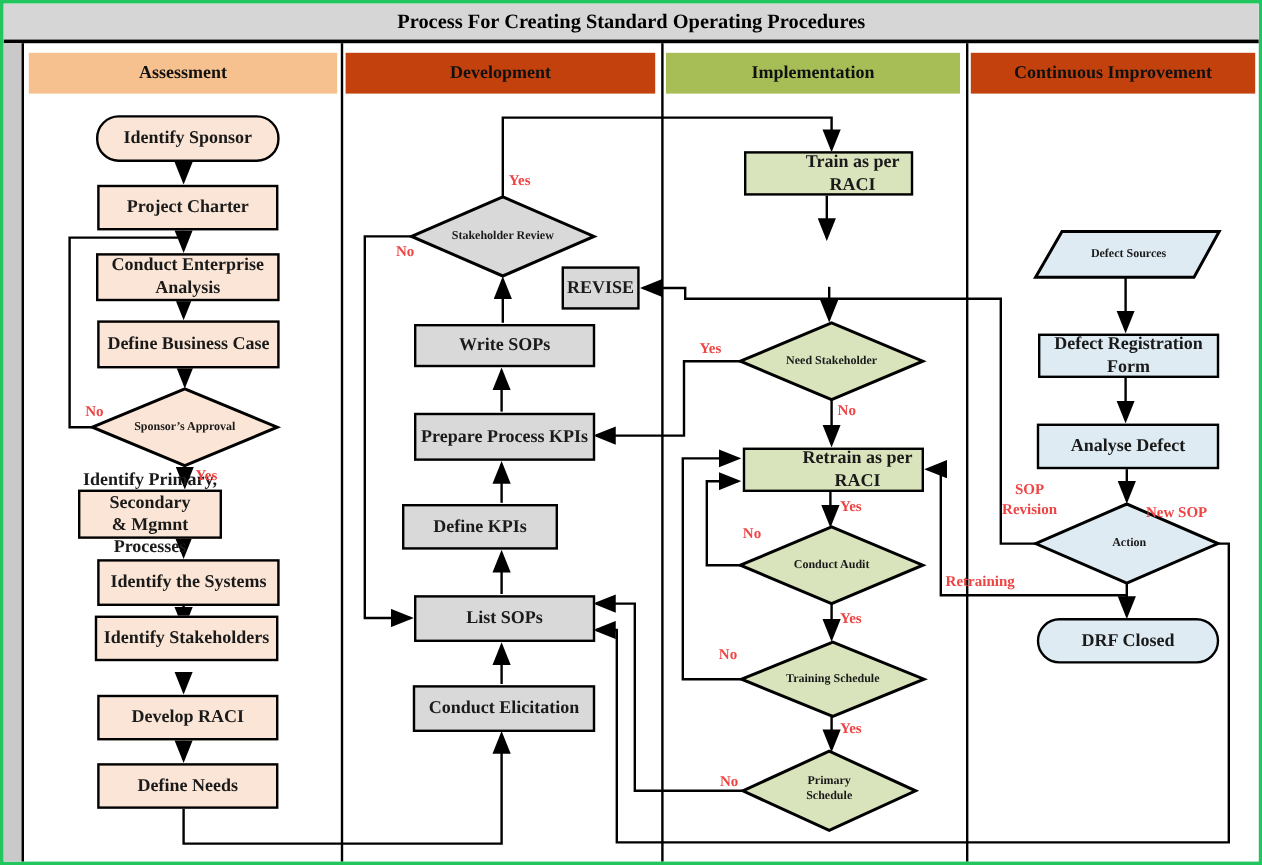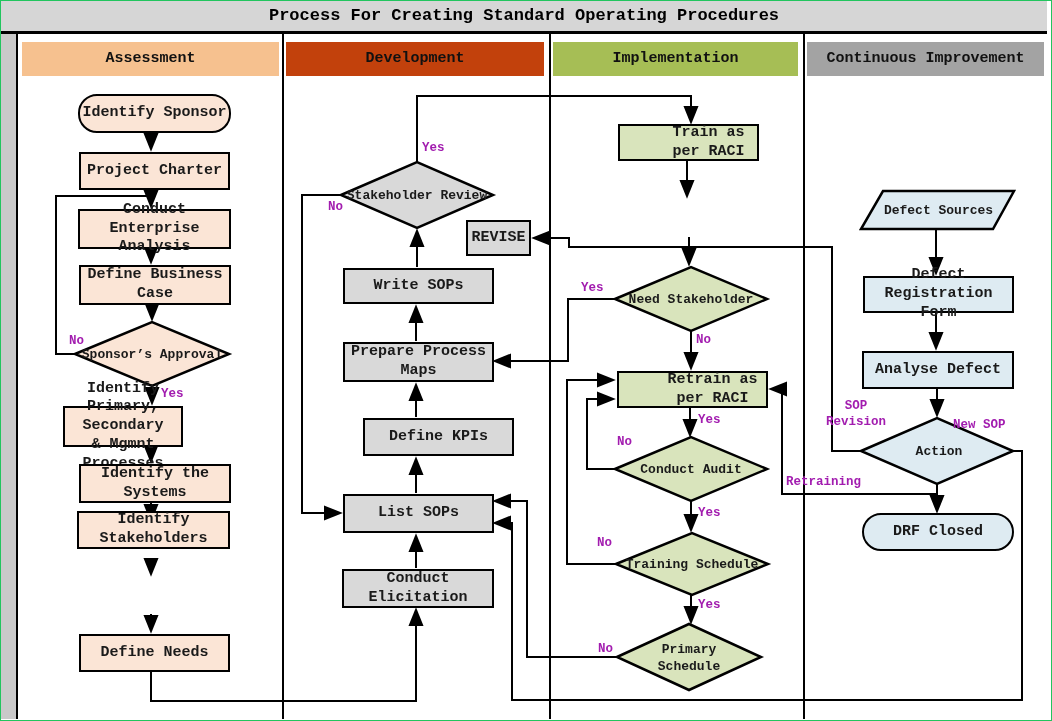--- a/index.html
+++ b/index.html
@@ -1,53 +1,53 @@
 <!DOCTYPE html>
 <html><head>
 <meta charset="utf-8">
 <style>
   html,body{margin:0;padding:0;background:#fff;}
-  .canvas{position:relative;width:1052px;height:721px;background:#fff;border:1px solid #22c55e;box-sizing:border-box;
-          font-family:Liberation Mono, monospace;overflow:hidden;}
+  .canvas{position:relative;width:1052px;height:721px;background:#fff;border:3px solid #22c55e;box-sizing:border-box;
+          font-family:Liberation Serif, serif;overflow:hidden;}
   .titlebar{position:absolute;left:0;top:0;width:1046px;height:30px;background:#D6D6D6;
             border-bottom:3px solid #000;text-align:center;line-height:30px;
             font-size:17px;font-weight:bold;color:#000;}
   .leftstrip{position:absolute;left:0;top:33px;width:15px;height:685px;background:#C9C9C9;border-right:2px solid #000;}
   .vline{position:absolute;top:33px;height:685px;width:2px;background:#000;}
   .hdr{position:absolute;top:41px;height:34px;line-height:34px;text-align:center;
        font-size:15px;font-weight:bold;color:#111;}
   .wires{position:absolute;left:0;top:0;}
   .node{position:absolute;box-sizing:border-box;border:2px solid #000;display:flex;align-items:center;justify-content:center;
         text-align:center;font-size:15px;font-weight:bold;color:#1a1a1a;white-space:pre-line;line-height:1.25;}
   .peach{background:#FBE5D6;}
   .gray{background:#D9D9D9;}
   .green{background:#D9E4BC;padding-left:40px;}
   .blue{background:#DEEBF2;}
   .term{border-radius:19px;}
-  .dlabel{position:absolute;text-align:center;font-size:13px;font-weight:bold;color:#1a1a1a;
+  .dlabel{position:absolute;text-align:center;font-size:10px;font-weight:bold;color:#1a1a1a;
           white-space:pre-line;line-height:1.3;pointer-events:none;}
-  .elabel{position:absolute;font-size:12.5px;font-weight:bold;color:#a21caf;white-space:pre-line;line-height:1.25;}
+  .elabel{position:absolute;font-size:12.5px;font-weight:bold;color:#ef4444;white-space:pre-line;line-height:1.25;}
   .elabel.ctr{text-align:center;}
 </style>
 </head>
 <body>
 
 <div class="canvas">
 
   <div class="titlebar">Process For Creating Standard Operating Procedures</div>
   <div class="leftstrip"></div>
 
   <div class="vline" style="left:281px"></div>
   <div class="vline" style="left:548px"></div>
   <div class="vline" style="left:802px"></div>
 
   <div class="hdr" style="left:21px;width:257px;background:#F6C18F">Assessment</div>
   <div class="hdr" style="left:285px;width:258px;background:#c2410c">Development</div>
   <div class="hdr" style="left:552px;width:245px;background:#A6BE55">Implementation</div>
-  <div class="hdr" style="left:806px;width:237px;background:#a3a3a3">Continuous Improvement</div>
+  <div class="hdr" style="left:806px;width:237px;background:#c2410c">Continuous Improvement</div>
 
   <svg class="wires" width="1052" height="721">
     <defs>
       <marker id="ah" viewBox="0 0 10 8" markerWidth="9.5" markerHeight="7.6" refX="8.5" refY="4" orient="auto">
         <path d="M0,0 L10,4 L0,8 Z" fill="#000"></path>
       </marker>
     </defs>
     <g fill="none" stroke="#000" stroke-width="2">
 
       <polyline points="150,130 150,148" marker-end="url(#ah)"></polyline>
@@ -102,26 +102,27 @@
   </svg>
 
   <div class="node peach term" style="left:77px;top:93px;width:153px;height:39px">Identify Sponsor</div>
   <div class="node peach" style="left:78px;top:151px;width:151px;height:38px">Project Charter</div>
   <div class="node peach" style="left:77px;top:208px;width:153px;height:40px">Conduct Enterprise Analysis</div>
   <div class="node peach" style="left:78px;top:264px;width:152px;height:40px">Define Business Case</div>
   <div class="node peach" style="left:62px;top:405px;width:120px;height:41px">Identify Primary, Secondary
 &amp; Mgmnt Processes</div>
   <div class="node peach" style="left:78px;top:463px;width:152px;height:39px">Identify the Systems</div>
   <div class="node peach" style="left:76px;top:510px;width:153px;height:38px">Identify Stakeholders</div>
+  <div class="node peach" style="left:78px;top:576px;width:151px;height:38px">Develop RACI</div>
   <div class="node peach" style="left:78px;top:633px;width:151px;height:38px">Define Needs</div>
 
   <div class="node gray" style="left:465px;top:219px;width:65px;height:36px">REVISE</div>
   <div class="node gray" style="left:342px;top:267px;width:151px;height:36px">Write SOPs</div>
-  <div class="node gray" style="left:342px;top:341px;width:151px;height:40px">Prepare Process Maps</div>
-  <div class="node gray" style="left:362px;top:417px;width:151px;height:38px">Define KPIs</div>
+  <div class="node gray" style="left:342px;top:341px;width:151px;height:40px">Prepare Process KPIs</div>
+  <div class="node gray" style="left:332px;top:417px;width:130px;height:38px">Define KPIs</div>
   <div class="node gray" style="left:342px;top:493px;width:151px;height:39px">List SOPs</div>
   <div class="node gray" style="left:341px;top:568px;width:152px;height:39px">Conduct Elicitation</div>
 
   <div class="node green" style="left:617px;top:123px;width:141px;height:37px">Train as per RACI</div>
   <div class="node green" style="left:616px;top:370px;width:151px;height:37px">Retrain as per RACI</div>
 
   <div class="node blue" style="left:862px;top:275px;width:151px;height:37px">Defect Registration Form</div>
   <div class="node blue" style="left:861px;top:350px;width:152px;height:38px">Analyse Defect</div>
   <div class="node blue term" style="left:861px;top:512px;width:152px;height:38px">DRF Closed</div>
 

